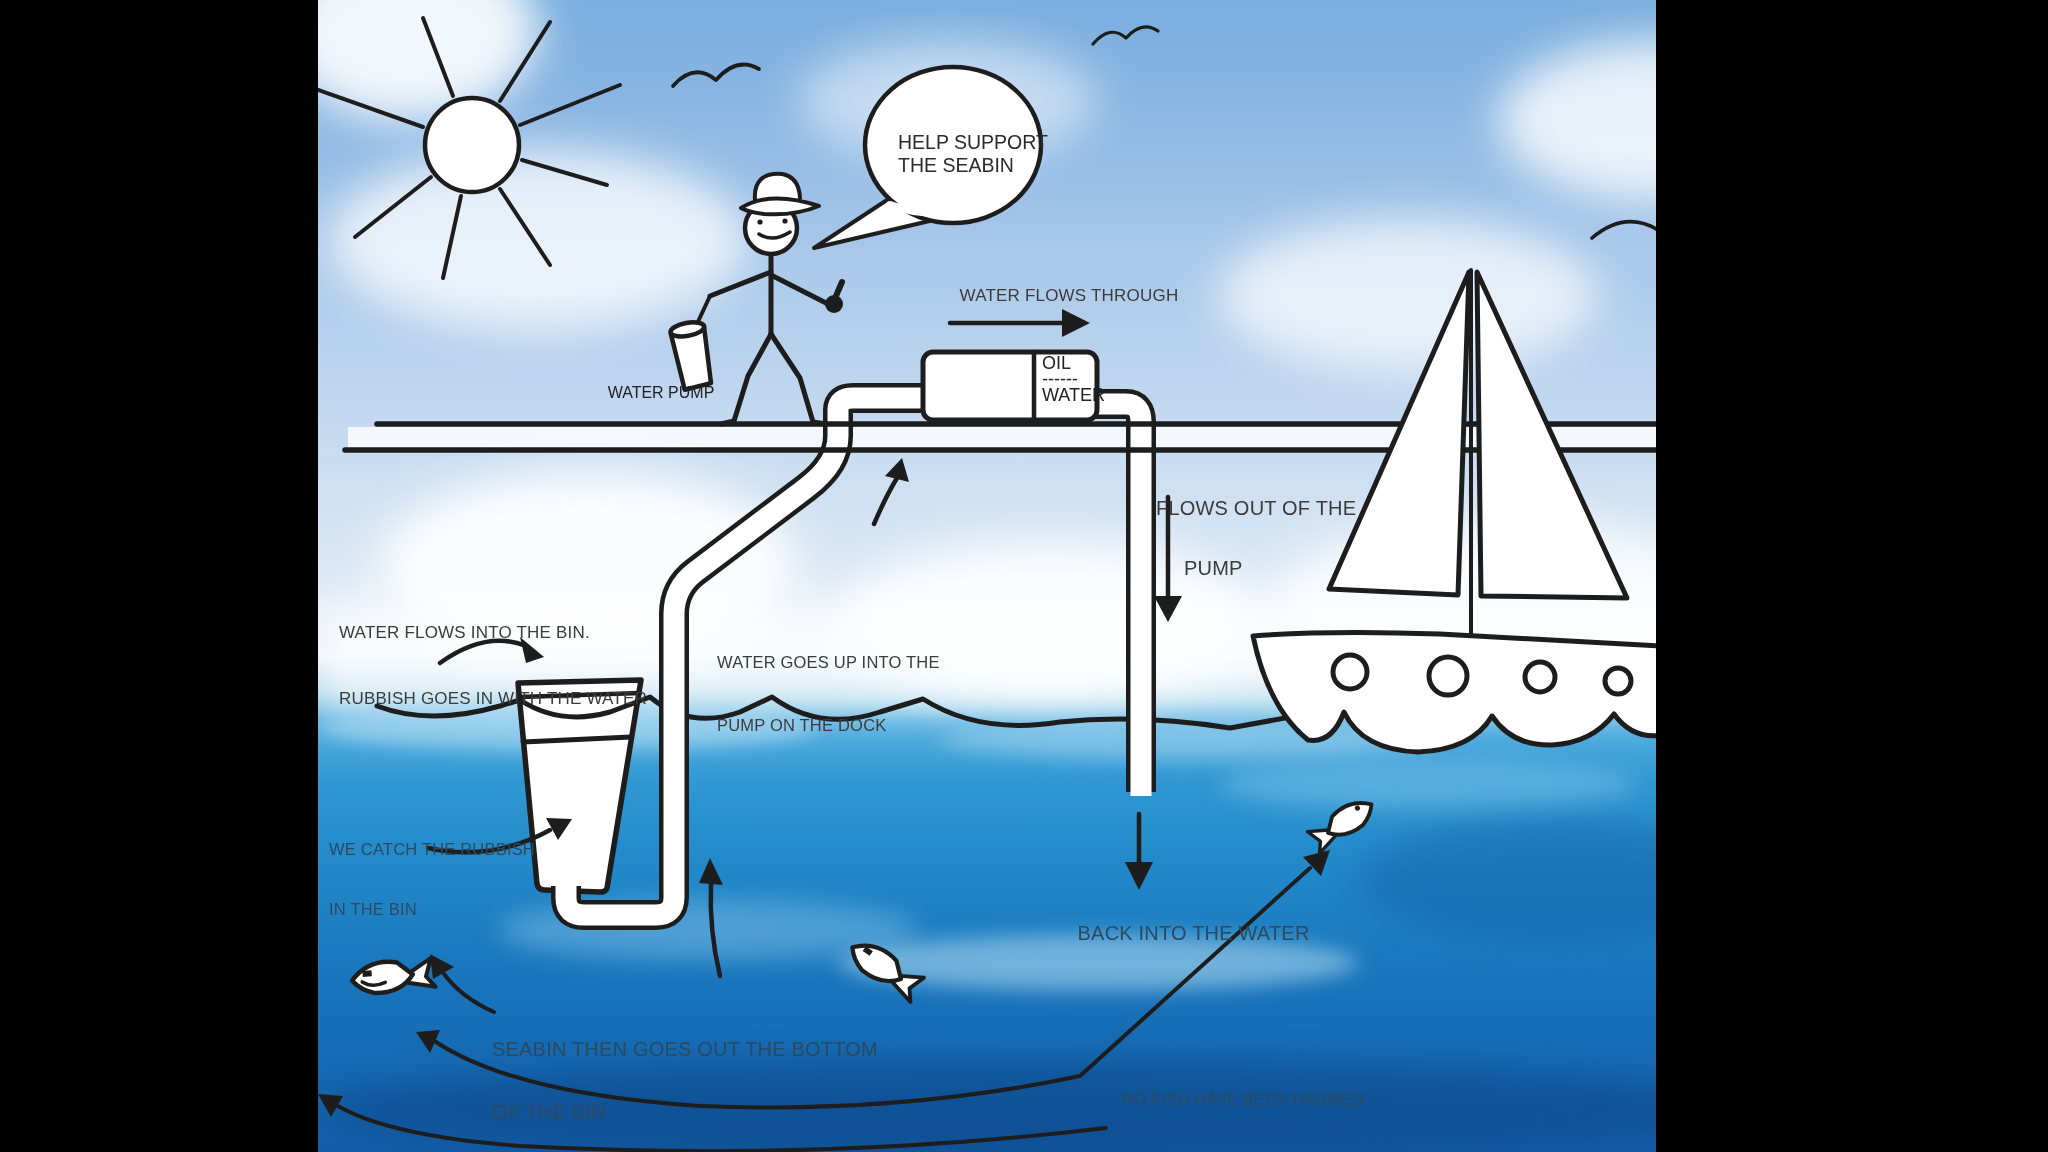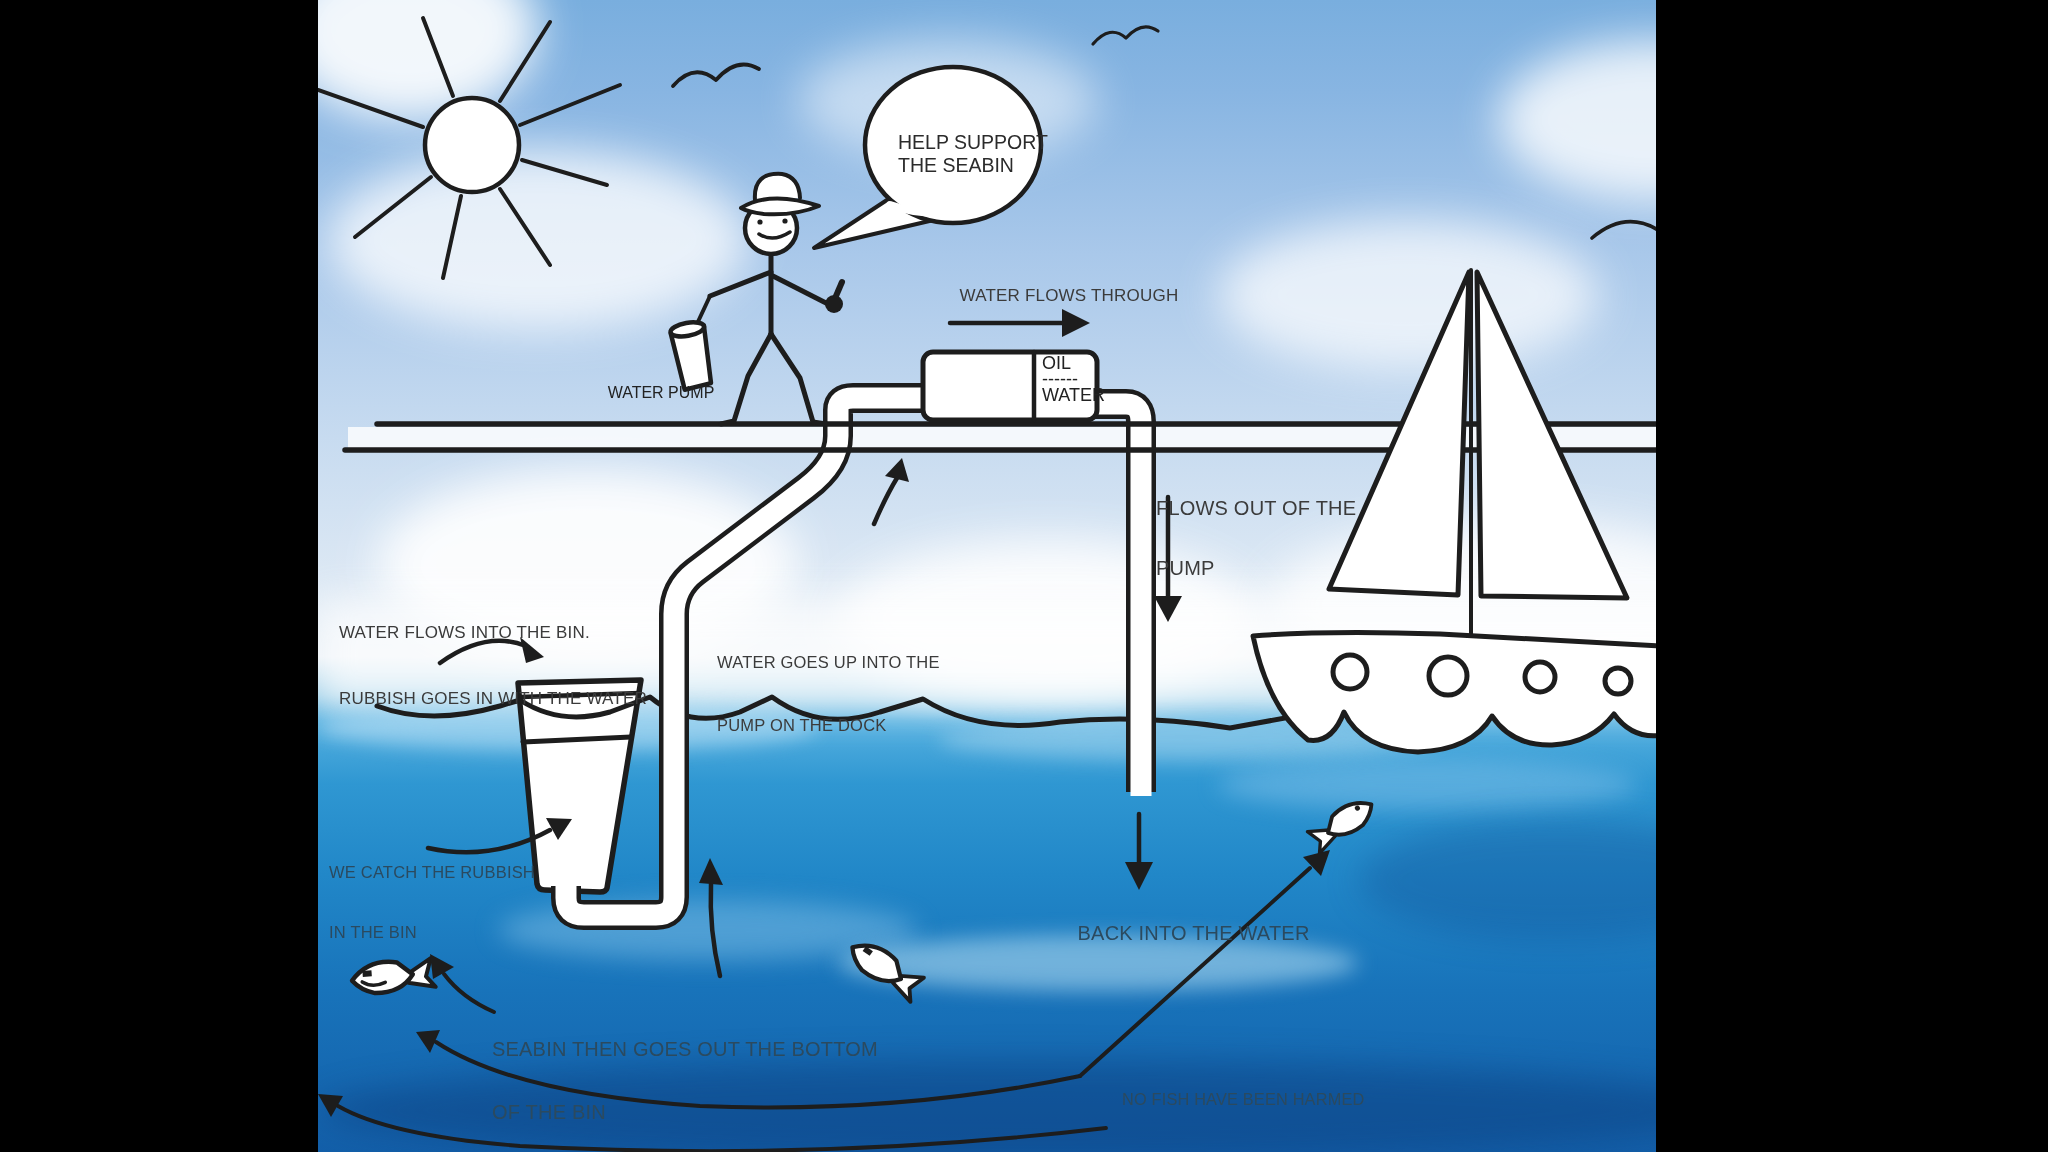--- a/index.html
+++ b/index.html
@@ -213,34 +213,34 @@
     </div>
 
     <div class="boxlabel" style="left:724px;top:355px;font-size:18px;line-height:16px;">
       <div>OIL</div>
       <div>------</div>
       <div>WATER</div>
     </div>
 
     <div class="cap" style="left:838px;top:458px;font-size:20px;line-height:20px;">
       <div>FLOWS OUT OF THE</div>
-      <div style="">PUMP</div>
+      <div style="padding-left:28px;">PUMP</div>
     </div>
 
     <div class="cap" style="left:399px;top:610px;font-size:16.5px;">
       <div>WATER GOES UP INTO THE</div>
       <div>PUMP ON THE DOCK</div>
     </div>
 
     <div class="cap" style="left:21px;top:578px;font-size:17px;line-height:22px;">
       <div>WATER FLOWS INTO THE BIN.</div>
       <div>RUBBISH GOES IN WITH THE WATER</div>
     </div>
 
-    <div class="cap water" style="left:11px;top:822px;font-size:16.5px;line-height:20px;">
+    <div class="cap water" style="left:11px;top:799px;font-size:16.5px;line-height:20px;">
       <div>WE CATCH THE RUBBISH</div>
       <div>IN THE BIN</div>
     </div>
 
     <div class="cap water" style="left:174px;top:997px;">
       <div>SEABIN THEN GOES OUT THE BOTTOM</div>
       <div>OF THE BIN</div>
     </div>
 
     <div class="cap water" style="left:725px;top:902px;">

